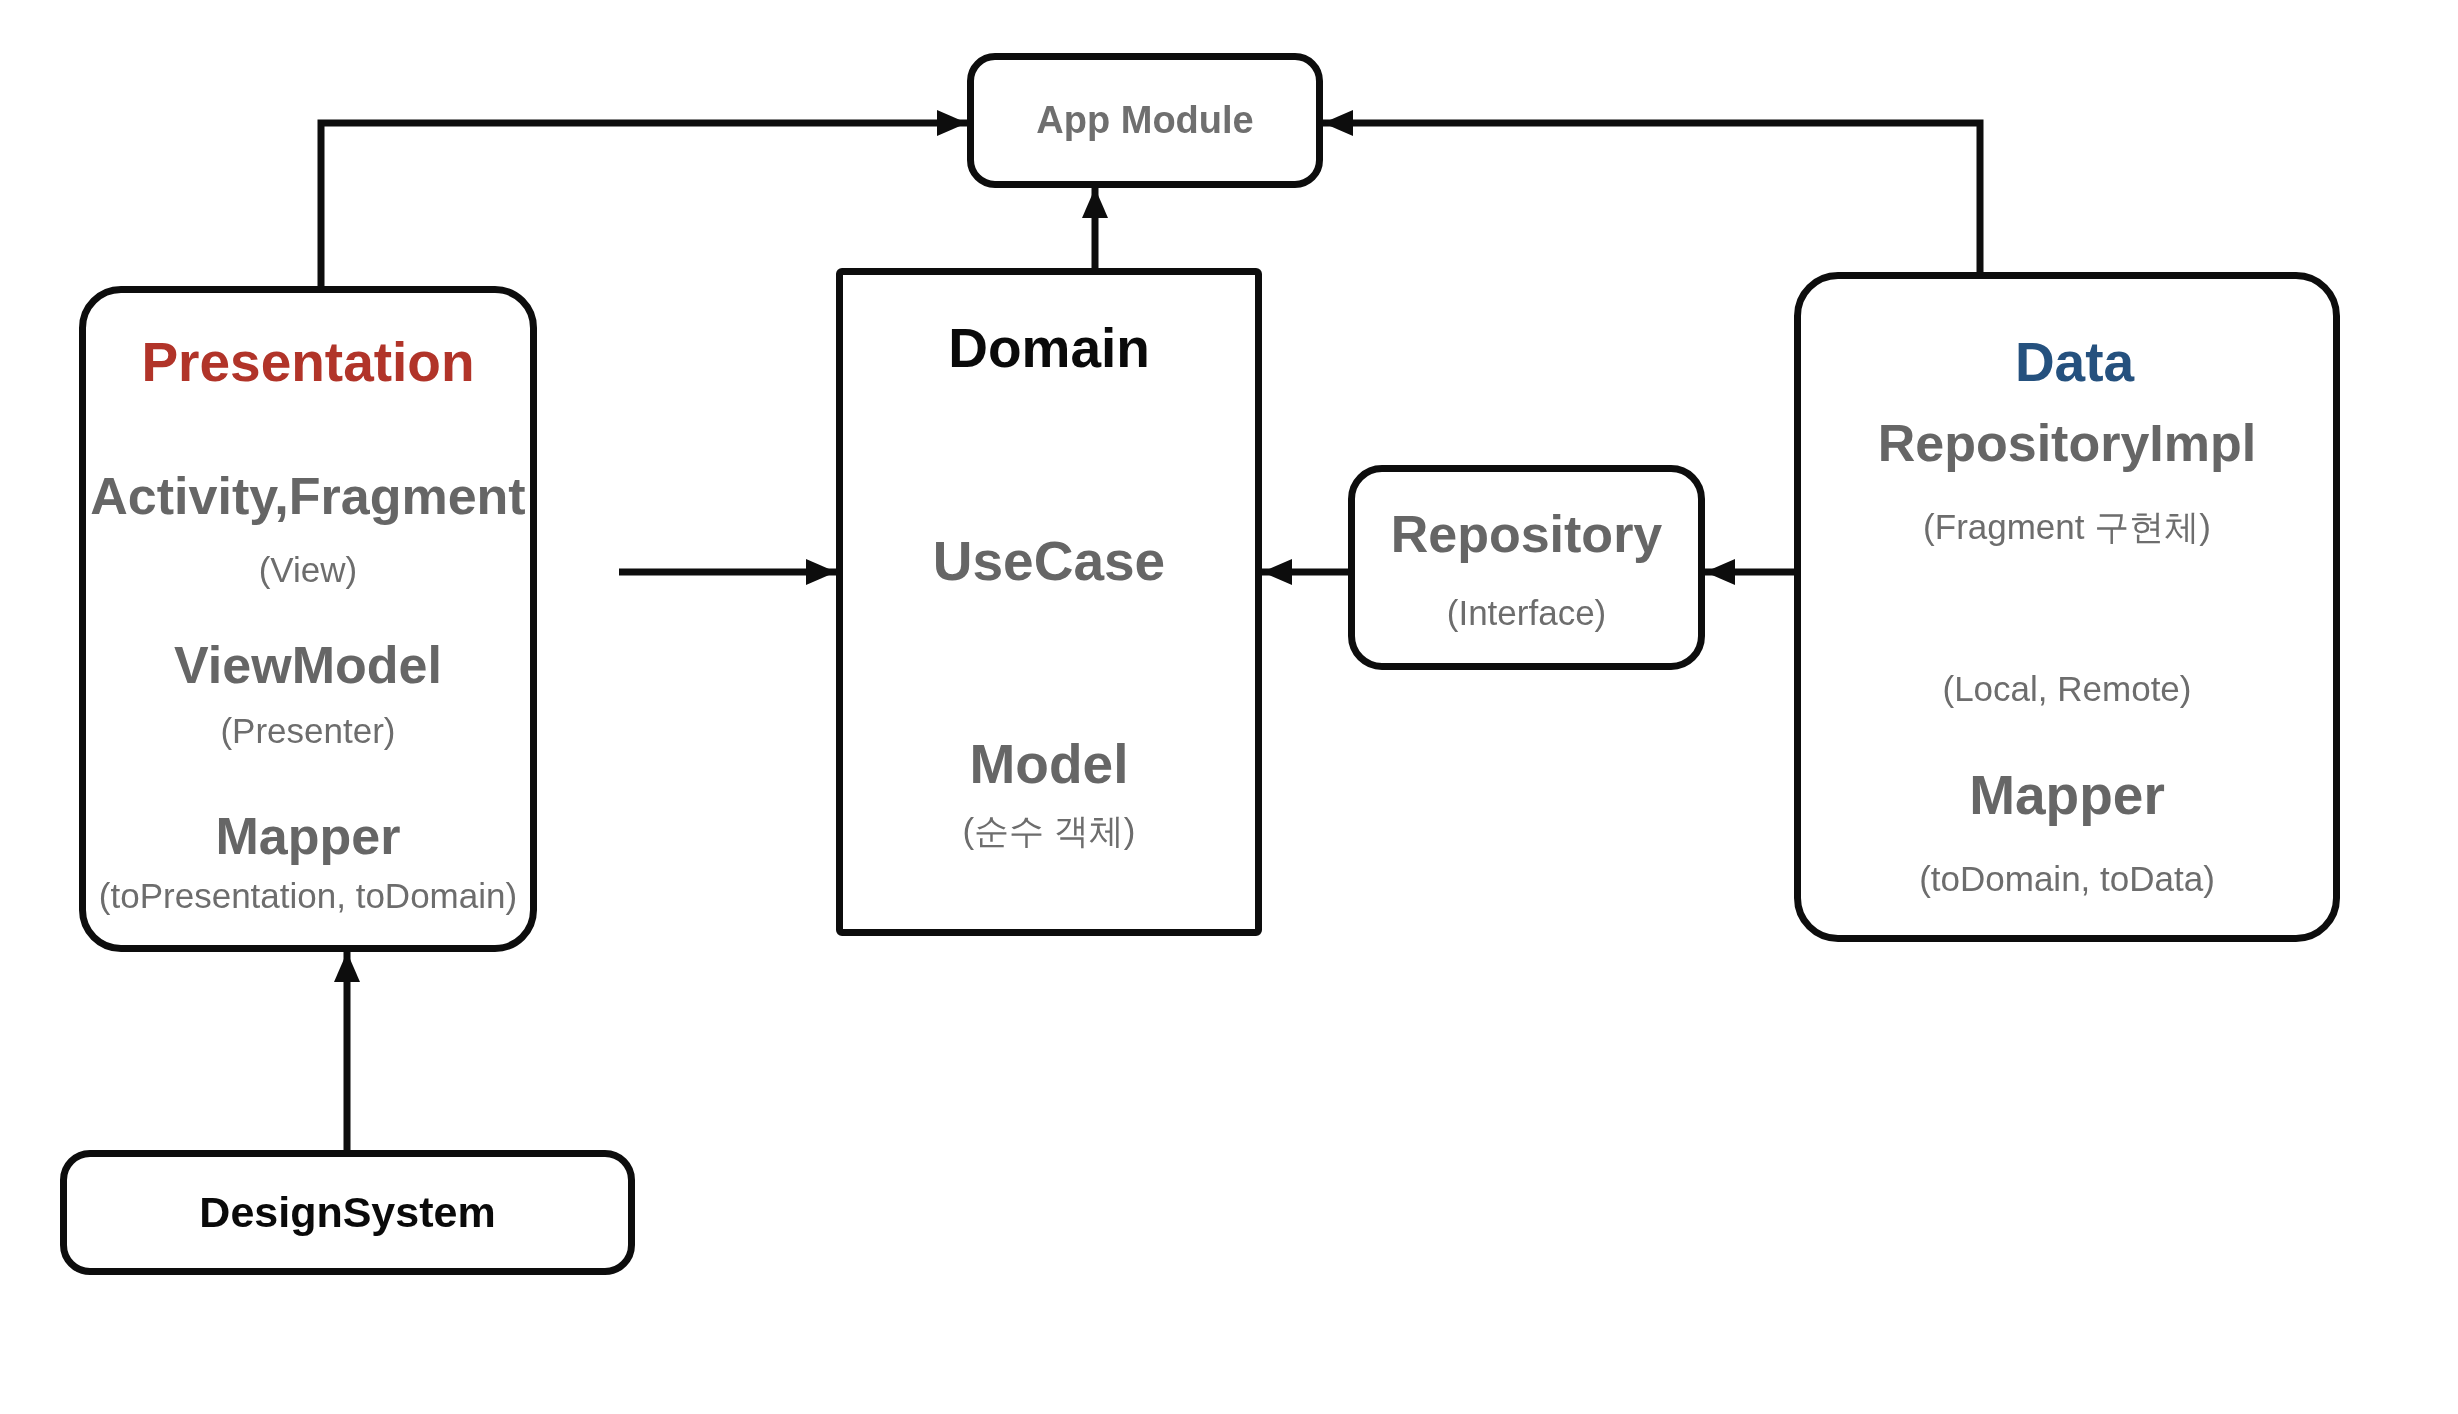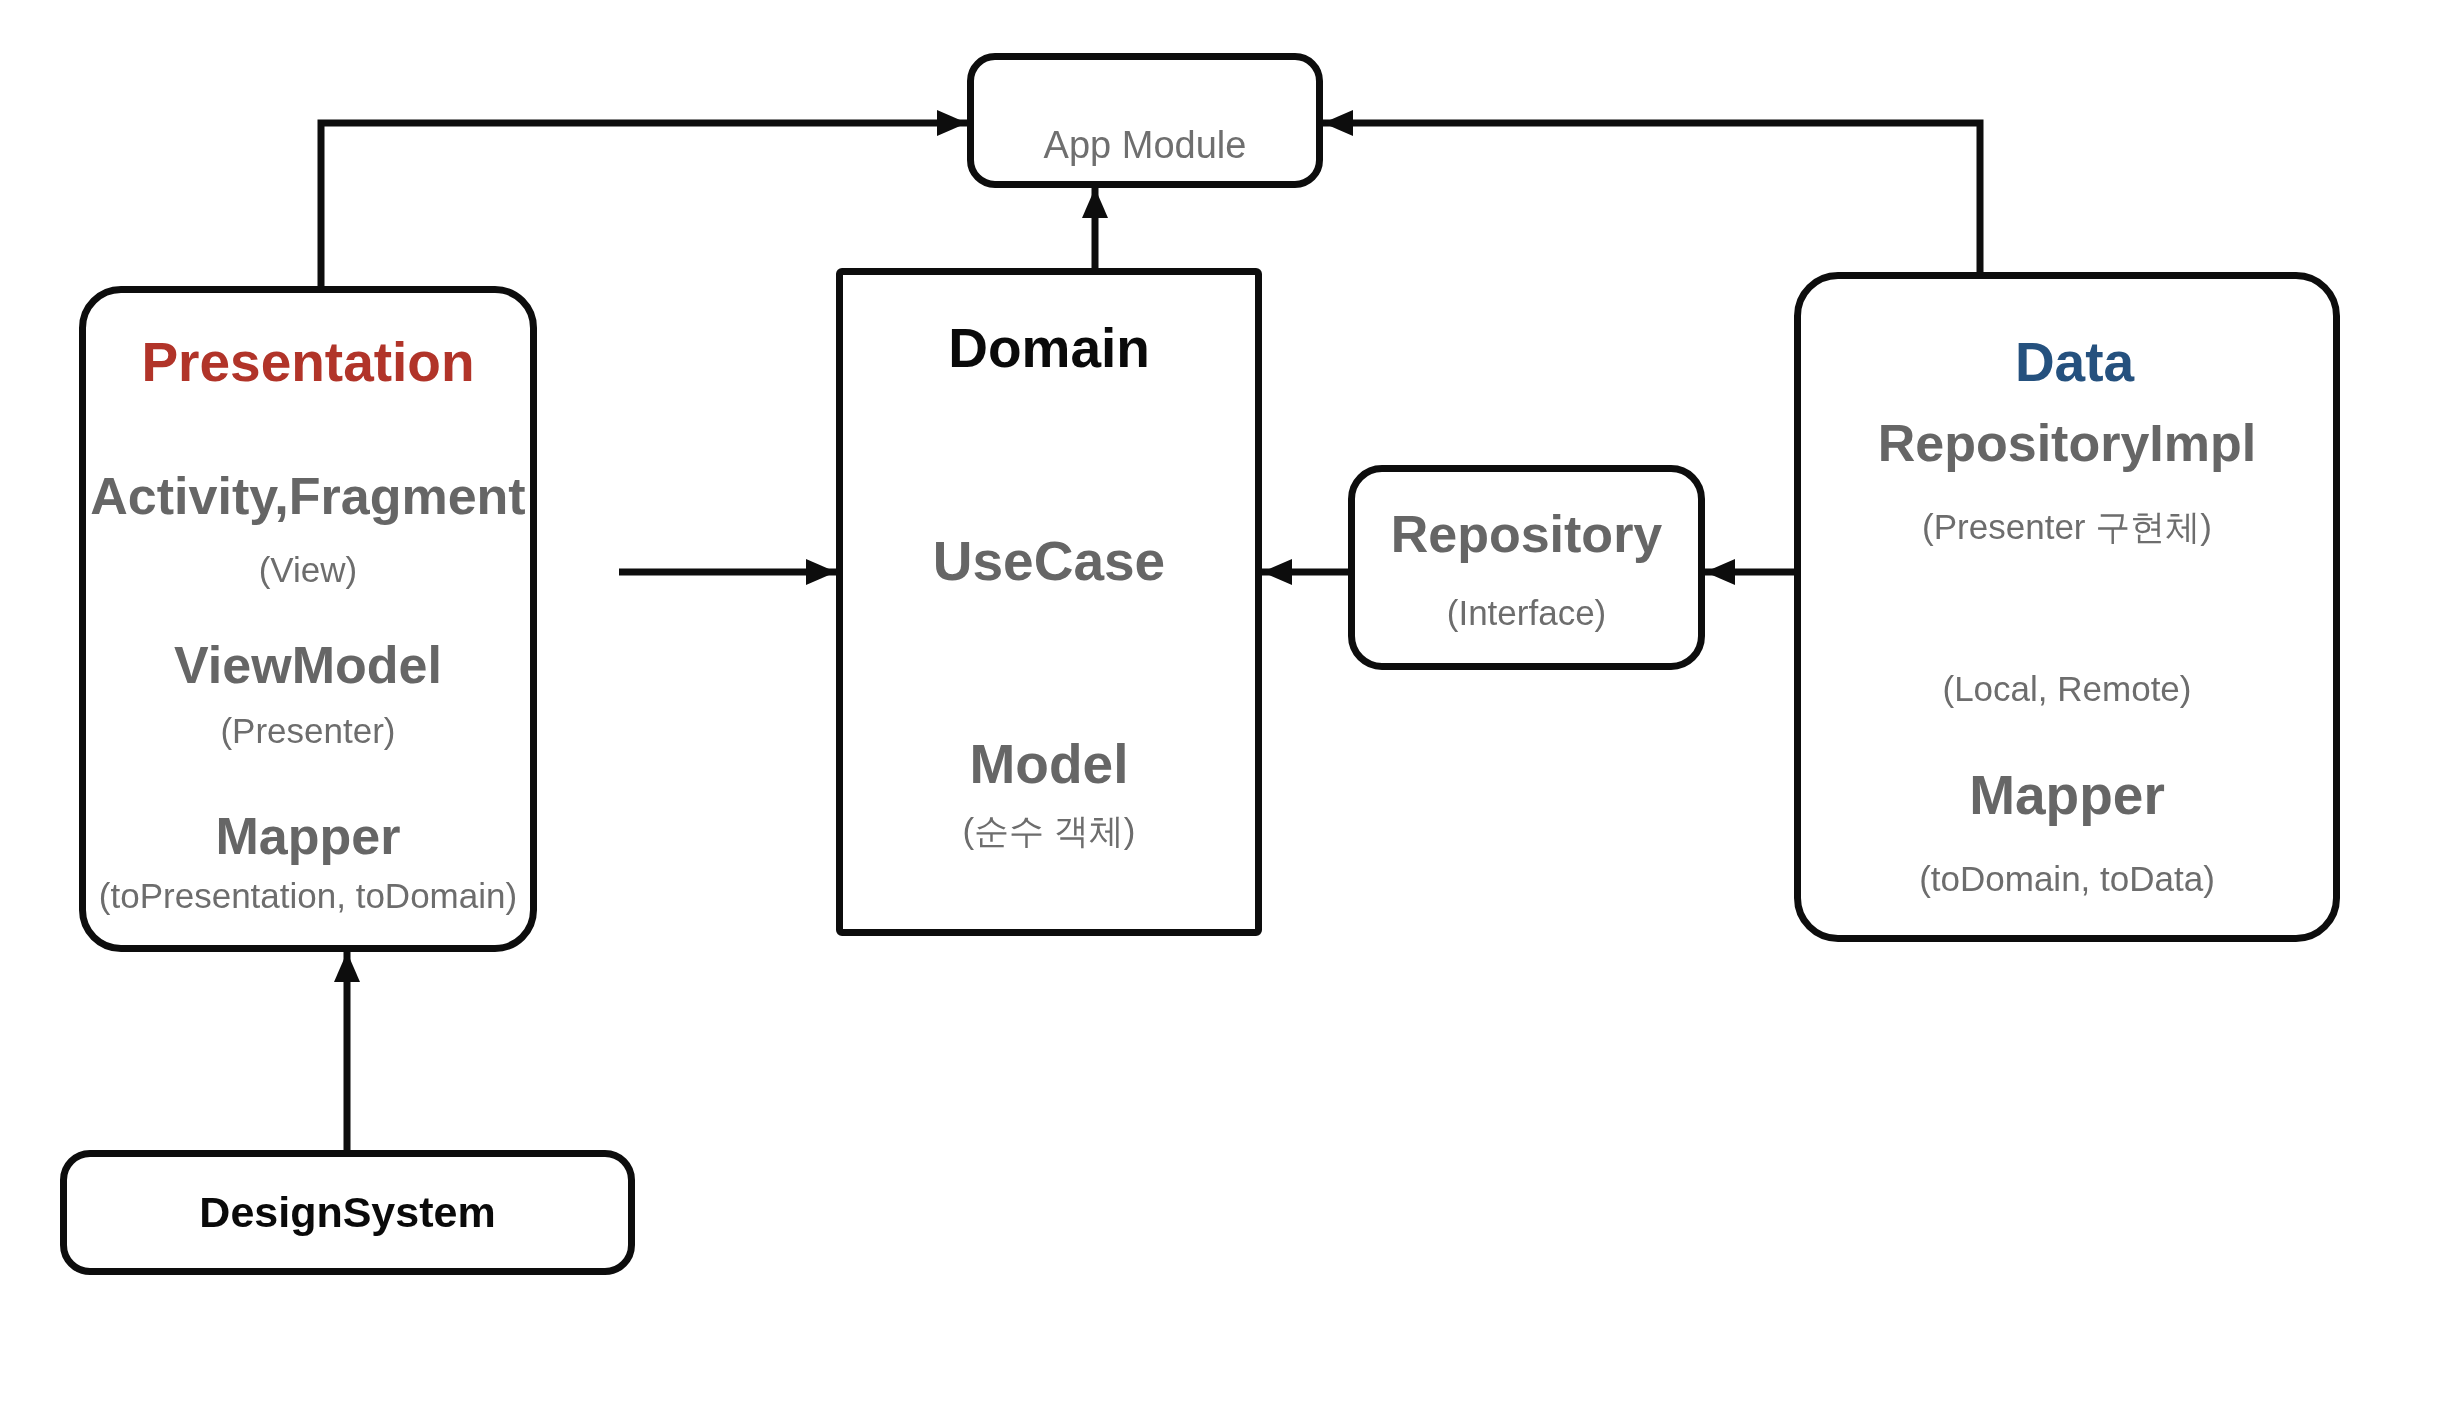--- a/index.html
+++ b/index.html
@@ -48,21 +48,21 @@
     line-height: 1.05;
     white-space: nowrap;
   }
   .box-title   { font-size: 55px; font-weight: 700; }
   .t-red       { color: #b13429; }
   .t-blue      { color: #25517e; padding-left: 15px; }
   .t-black     { color: #0a0a0a; }
   .item-name   { font-size: 52px; font-weight: 700; color: #666666; }
   .item-name-lg{ font-size: 55px; font-weight: 700; color: #666666; }
   .item-note   { font-size: 35px; font-weight: 400; color: #6d6d6d; }
-  .app-module-label { font-size: 38px; font-weight: 400; color: #6f6f6f; margin-top: 25px; }
+  .app-module-label { font-size: 38px; font-weight: 700; color: #6f6f6f; }
   .design-system-label { font-size: 43px; font-weight: 700; color: #0a0a0a; }
 
   
   .p-title { top: 70px; }
   .p-af    { top: 203px; }
   .p-af-n  { top: 277px; }
   .p-vm    { top: 372px; }
   .p-vm-n  { top: 438px; }
   .p-mp    { top: 543px; }
   .p-mp-n  { top: 603px; }
@@ -127,21 +127,21 @@
   </div>
 
   <div class="node node-repository">
     <div class="label item-name r-name">Repository</div>
     <div class="label item-note r-note">(Interface)</div>
   </div>
 
   <div class="node node-data">
     <div class="label box-title t-blue dt-title">Data</div>
     <div class="label item-name dt-ri">RepositoryImpl</div>
-    <div class="label item-note dt-ri-n">(Presenter 구현체)</div>
+    <div class="label item-note dt-ri-n">(Fragment 구현체)</div>
     <div class="label item-note dt-ds-n">(Local, Remote)</div>
     <div class="label item-name-lg dt-mp">Mapper</div>
     <div class="label item-note dt-mp-n">(toDomain, toData)</div>
   </div>
 
   <div class="node node-design-system">
     <div class="label center-label design-system-label">DesignSystem</div>
   </div>
 
 </div>

